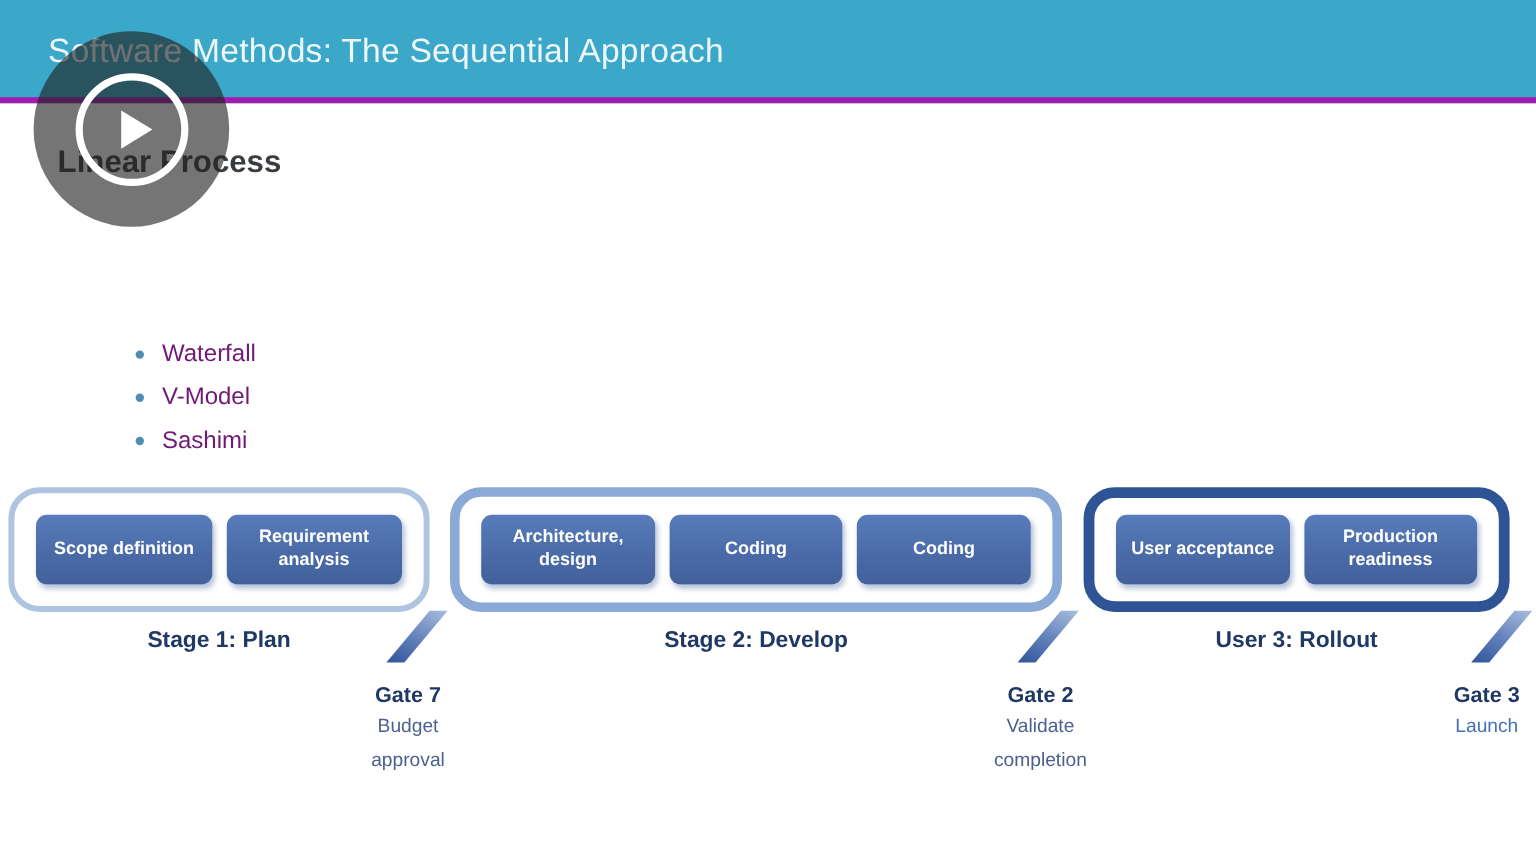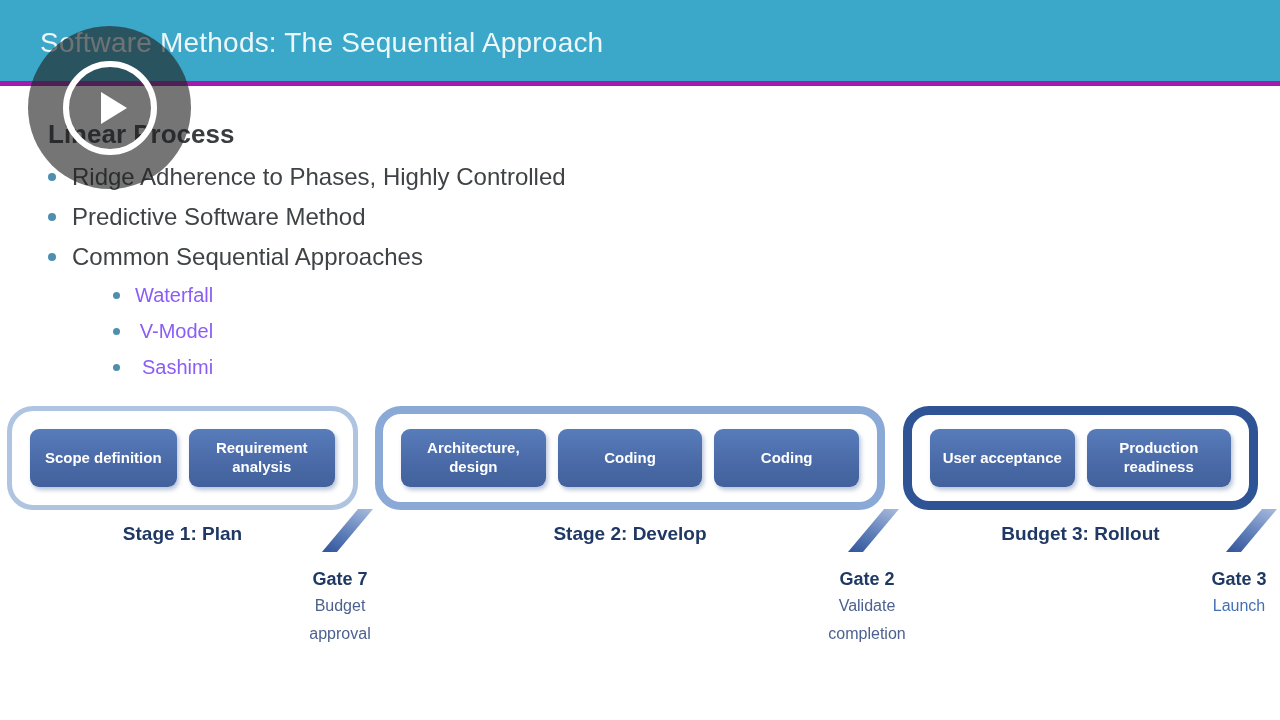--- a/index.html
+++ b/index.html
@@ -47,21 +47,21 @@
   .heading {
     position: absolute; left: 48px; top: 119px; margin: 0;
     font-size: 26px; font-weight: 700; color: #3A3D40; white-space: nowrap;
   }
   ul.bullets { list-style: none; margin: 0; padding: 0; position: absolute; }
   ul.bullets li { display: flex; align-items: center; white-space: nowrap; }
   .bullets-l1 { left: 48px; top: 157px; }
   .bullets-l1 li { font-size: 24px; color: #3F4345; height: 40px; }
   .bullets-l1 .dot { width: 8px; height: 8px; border-radius: 50%; margin-right: 16px; flex: none; }
   .bullets-l2 { left: 113px; top: 277px; }
-  .bullets-l2 li { font-size: 20px; color: #8b5cf6; height: 36px; justify-content: space-between; }
+  .bullets-l2 li { font-size: 20px; color: #701a75; height: 36px; }
   .bullets-l2 .dot { width: 7px; height: 7px; border-radius: 50%; margin-right: 15px; flex: none; }
 
   
   .stage {
     position: absolute; top: 406px; height: 104px;
     box-sizing: border-box; background: #fff;
     border-radius: 26px;
     display: flex; align-items: center; justify-content: center;
     gap: 12px; padding: 0 18px;
   }
@@ -106,34 +106,20 @@
 <body>
 
 <div class="slide">
 
   <div class="top-bar" style="background-color: rgb(59, 167, 201);">
     <div class="top-bar-title">Software Methods: The Sequential Approach</div>
   </div>
 
   <h2 class="heading">Linear Process</h2>
 
-  <ul class="bullets bullets-l1">
-    <li>
-      <span class="dot" style="background-color: rgb(78, 143, 176);"></span>
-      <span>Ridge Adherence to Phases, Highly Controlled</span>
-    </li>
-    <li>
-      <span class="dot" style="background-color: rgb(78, 143, 176);"></span>
-      <span>Predictive Software Method</span>
-    </li>
-    <li>
-      <span class="dot" style="background-color: rgb(78, 143, 176);"></span>
-      <span>Common Sequential Approaches</span>
-    </li>
-  </ul>
 
   <ul class="bullets bullets-l2">
     <li>
       <span class="dot" style="background-color: rgb(78, 143, 176);"></span>
       <span>Waterfall</span>
     </li>
     <li>
       <span class="dot" style="background-color: rgb(78, 143, 176);"></span>
       <span>V-Model</span>
     </li>
@@ -154,21 +140,21 @@
     <div class="stage-box">Coding</div>
   </div>
 
   <div class="stage stage-3" style="border-color: rgb(47, 84, 150);">
     <div class="stage-box">User acceptance</div>
     <div class="stage-box">Production readiness</div>
   </div>
 
   <div class="stage-label stage-label-1">Stage 1: Plan</div>
   <div class="stage-label stage-label-2">Stage 2: Develop</div>
-  <div class="stage-label stage-label-3">Budget 3: Rollout</div>
+  <div class="stage-label stage-label-3">User 3: Rollout</div>
 
   <div class="gate-slash gate-slash-1"></div>
   <div class="gate-slash gate-slash-2"></div>
   <div class="gate-slash gate-slash-3"></div>
 
   <div class="gate gate-1">
     <div class="gate-title">Gate 7</div>
     <div class="gate-sub">Budget approval</div>
   </div>
   <div class="gate gate-2">

